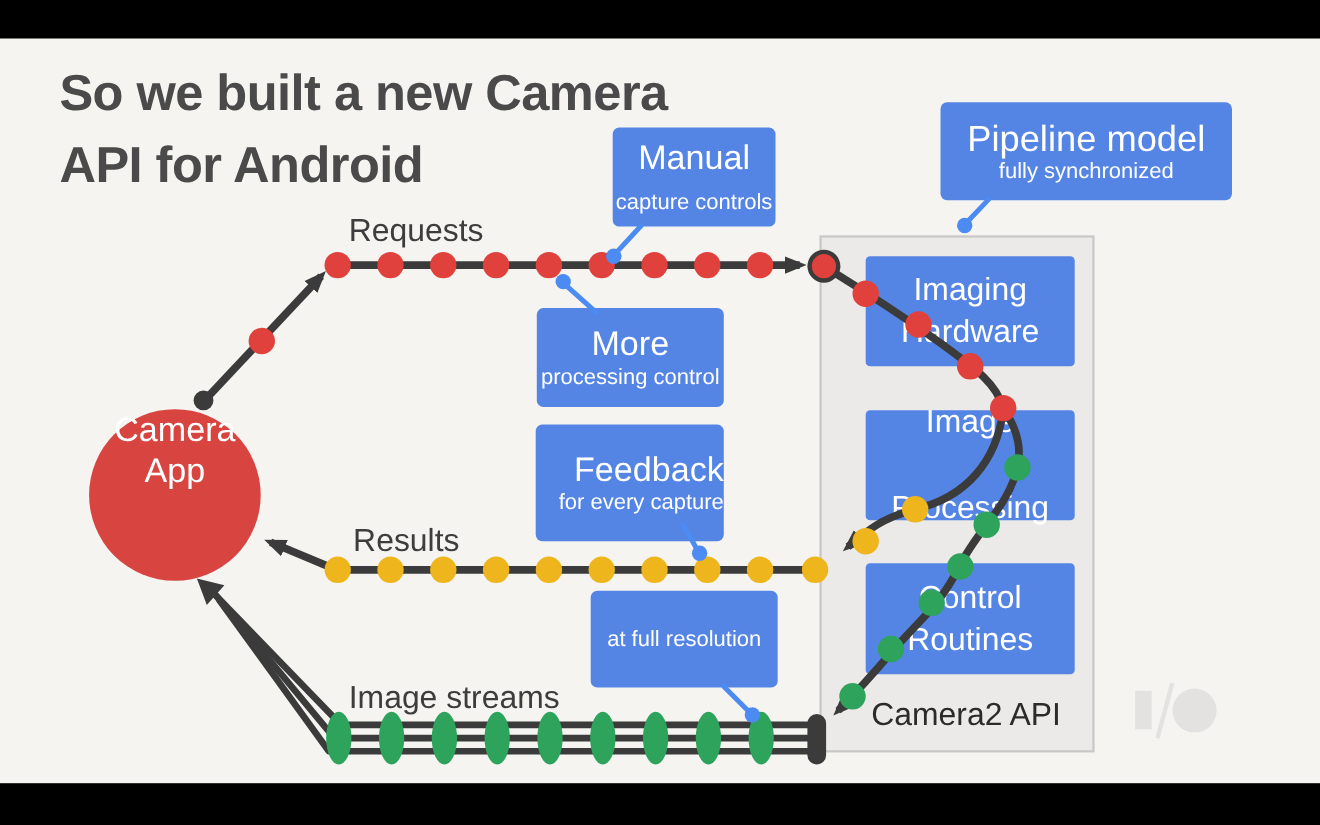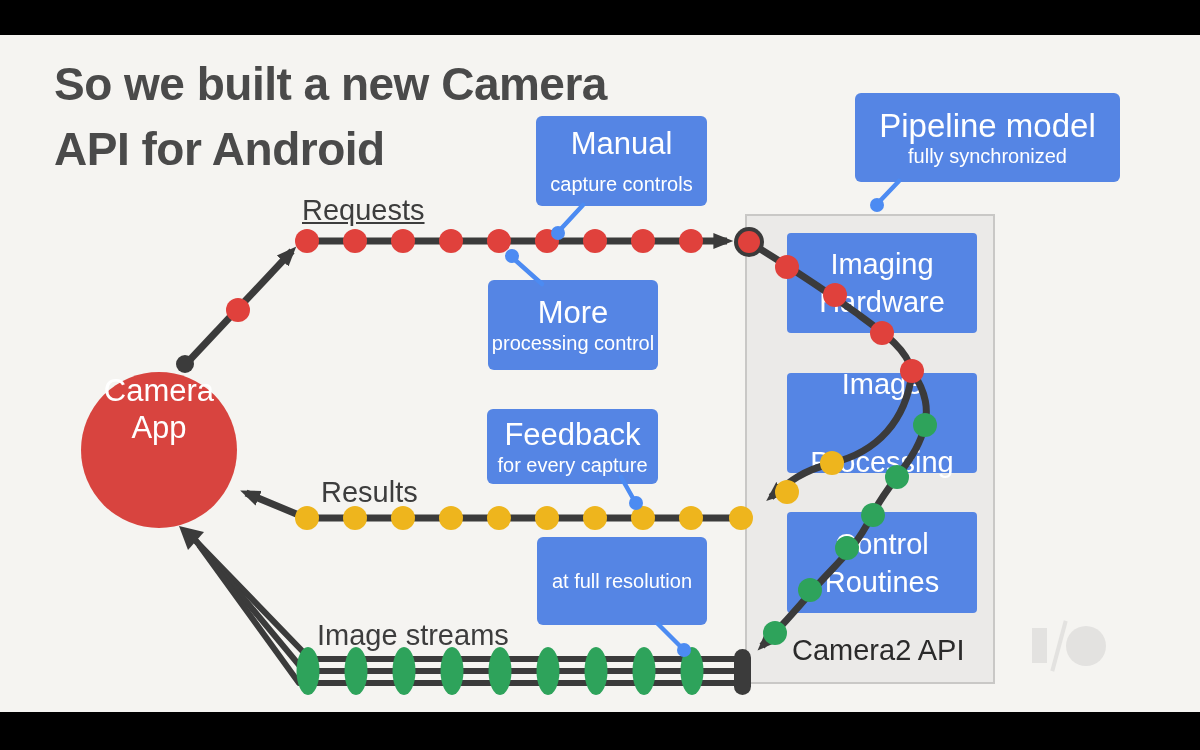--- a/index.html
+++ b/index.html
@@ -15,21 +15,21 @@
   #title{
     position:absolute;left:54px;top:52px;z-index:1;
     font-size:46px;font-weight:bold;line-height:65px;letter-spacing:-0.5px;
     color:var(--c-title_text,#4a4a4a);
   }
 
   .flow-label{
     position:absolute;z-index:2;font-size:29px;
     color:var(--c-label_text,#3d3d3d);white-space:nowrap;
   }
-  #lbl-requests{left:302px;top:194px;text-decoration:underline;}
+  #lbl-requests{left:317px;top:194px;}
   #lbl-results{left:321px;top:476px;}
   #lbl-streams{left:317px;top:619px;}
 
   #camera-app{
     position:absolute;left:81px;top:372px;width:156px;height:156px;z-index:1;
     border-radius:50%;background:var(--c-circle_red,#d8443f);
     color:#fff;font-size:31px;line-height:37px;text-align:center;
     display:flex;flex-direction:column;justify-content:flex-start;align-items:center;
   }
 
@@ -53,25 +53,25 @@
     color:var(--c-panel_label_text,#2b2b2b);
   }
 
   .callout{
     position:absolute;z-index:2;background:var(--c-box_blue,#5585e4);
     border-radius:6px;color:#fff;text-align:center;
     display:flex;flex-direction:column;justify-content:center;gap:2px;
   }
   .co-title{font-size:31px;line-height:34px;}
   .co-sub{font-size:20px;line-height:22px;}
-  #co-manual{left:536px;top:116px;width:171px;height:90px;gap:12px;}
+  #co-manual{left:557px;top:116px;width:148px;height:90px;gap:12px;}
   #co-pipeline{left:855px;top:93px;width:265px;height:89px;}
   #co-pipeline .co-title{font-size:33px;}
   #co-more{left:488px;top:280px;width:170px;height:90px;}
-  #co-feedback{left:487px;top:409px;width:171px;height:75px;}
+  #co-feedback{left:487px;top:386px;width:171px;height:106px;text-align:right;}
   #co-fullrate{left:537px;top:537px;width:170px;height:88px;}
 
   .logo-part{position:absolute;z-index:0;background:var(--c-logo_gray,#e3e2e0);}
   #logo-rect{left:1032px;top:628px;width:15px;height:35px;}
   #logo-slash{left:1057px;top:620px;width:4px;height:52px;transform:rotate(15deg);}
   #logo-circle{left:1066px;top:626px;width:40px;height:40px;border-radius:50%;}
 
   #diagram-svg{position:absolute;left:0;top:0;z-index:3;pointer-events:none;}
   .s-dark{stroke:var(--c-line,#3b3b3b);fill:none;}
   .f-dark{fill:var(--c-line,#3b3b3b);}

